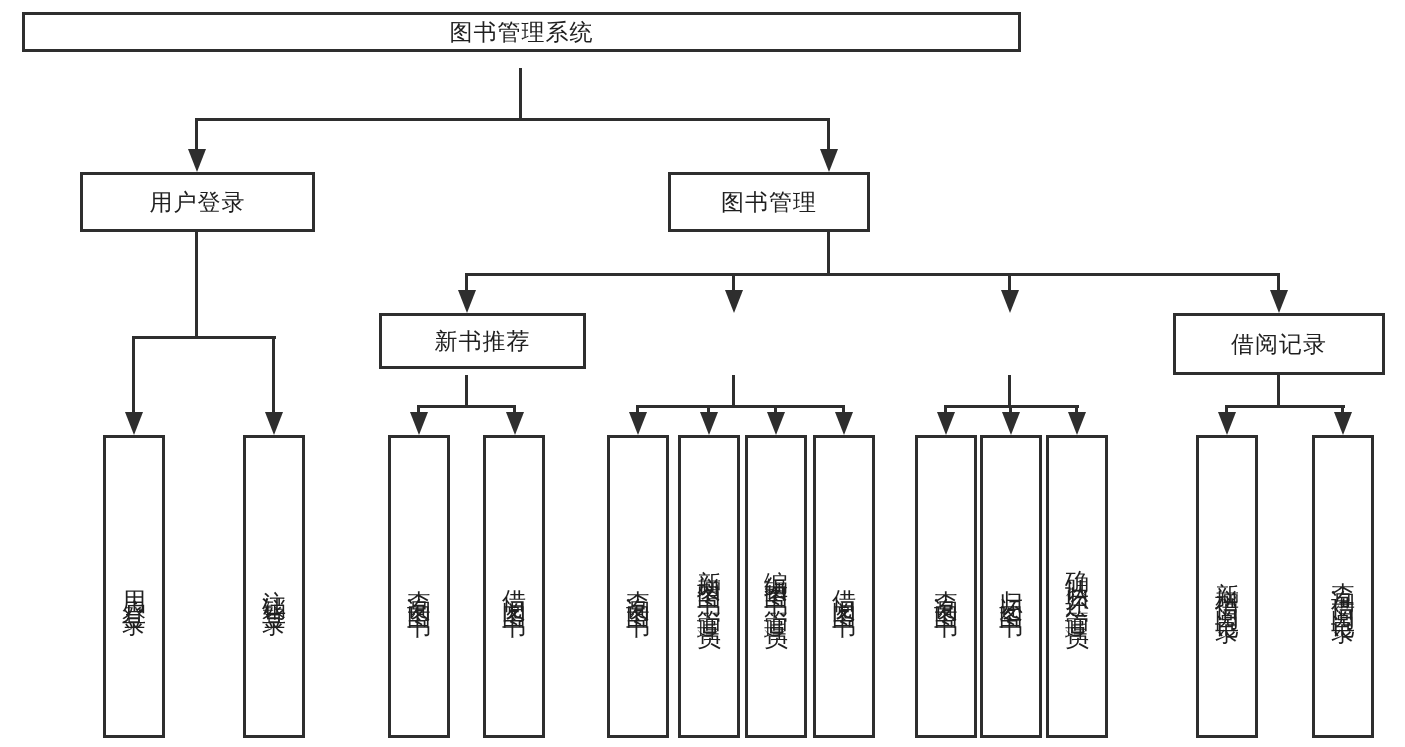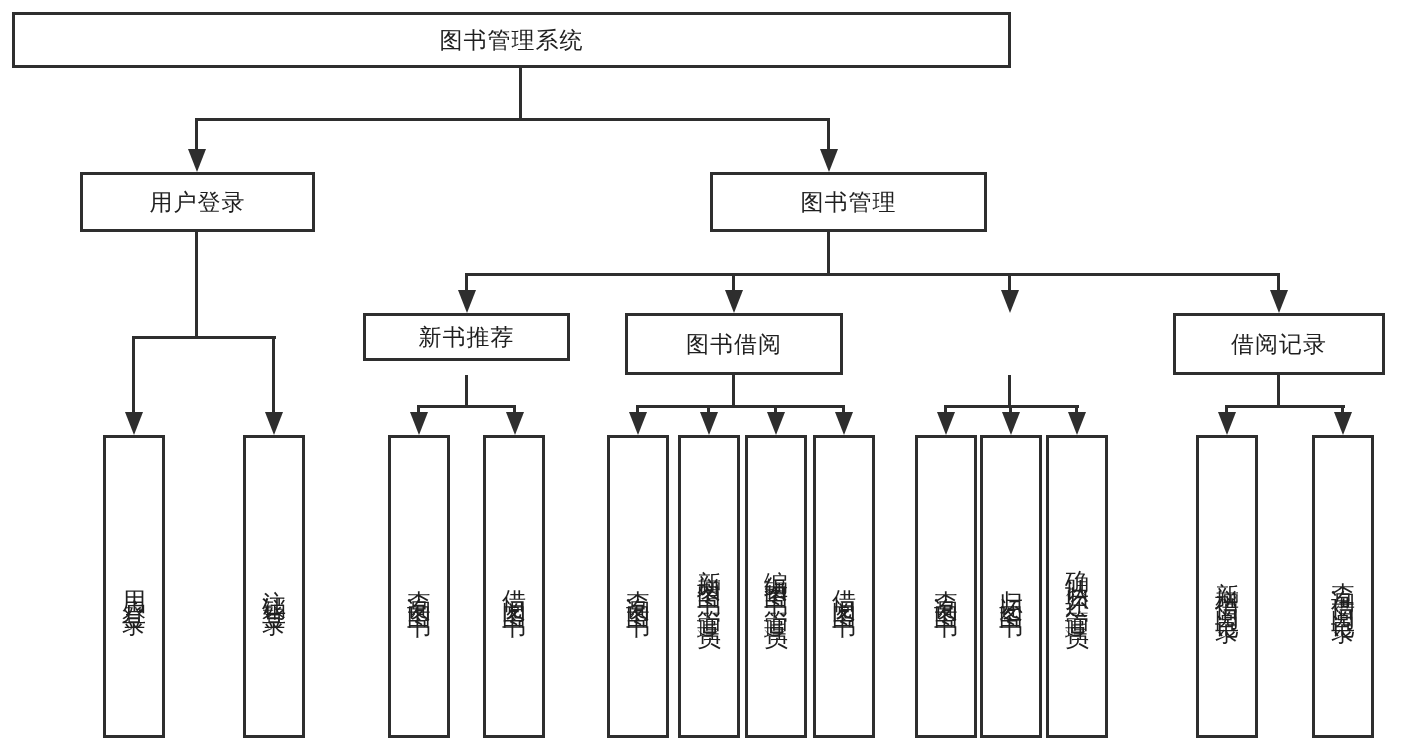--- a/index.html
+++ b/index.html
@@ -27,35 +27,35 @@
   .watermark{
     position:absolute;right:6px;bottom:3px;font-size:22px;
     color:rgba(217,135,140,0.9);white-space:nowrap;z-index:5;
   }
 </style>
 </head>
 <body>
 
 <div class="stage">
 
-  <div class="box" style="left:12px;top:12px;width:999px;height:56px">
+  <div class="box" style="left:22px;top:12px;width:999px;height:40px">
     <span class="hlabel">图书管理系统</span>
   </div>
 
   <div class="vline" style="left:519px;top:68px;height:50px"></div>
   <div class="hline" style="left:197px;top:118px;width:633px"></div>
   <div class="vline" style="left:195px;top:118px;height:32px"></div>
   <div class="vline" style="left:827px;top:118px;height:32px"></div>
   <div class="arrow" style="left:188px;top:149px"></div>
   <div class="arrow" style="left:820px;top:149px"></div>
 
   <div class="box" style="left:80px;top:172px;width:235px;height:60px">
     <span class="hlabel">用户登录</span>
   </div>
-  <div class="box" style="left:710px;top:172px;width:277px;height:60px">
+  <div class="box" style="left:668px;top:172px;width:202px;height:60px">
     <span class="hlabel">图书管理</span>
   </div>
 
   <div class="vline" style="left:195px;top:232px;height:104px"></div>
   <div class="hline" style="left:133px;top:336px;width:143px"></div>
   <div class="vline" style="left:132px;top:336px;height:76px"></div>
   <div class="vline" style="left:272px;top:336px;height:76px"></div>
   <div class="arrow" style="left:125px;top:412px"></div>
   <div class="arrow" style="left:265px;top:412px"></div>
 
@@ -63,25 +63,22 @@
   <div class="hline" style="left:466px;top:273px;width:814px"></div>
   <div class="vline" style="left:465px;top:273px;height:17px"></div>
   <div class="vline" style="left:732px;top:273px;height:17px"></div>
   <div class="vline" style="left:1008px;top:273px;height:17px"></div>
   <div class="vline" style="left:1277px;top:273px;height:17px"></div>
   <div class="arrow" style="left:458px;top:290px"></div>
   <div class="arrow" style="left:725px;top:290px"></div>
   <div class="arrow" style="left:1001px;top:290px"></div>
   <div class="arrow" style="left:1270px;top:290px"></div>
 
-  <div class="box" style="left:363px;top:313px;width:207px;height:48px">
+  <div class="box" style="left:379px;top:313px;width:207px;height:56px">
     <span class="hlabel">新书推荐</span>
-  </div>
-  <div class="box" style="left:625px;top:313px;width:218px;height:62px">
-    <span class="hlabel">图书借阅</span>
   </div>
   <div class="box" style="left:1173px;top:313px;width:212px;height:62px">
     <span class="hlabel">借阅记录</span>
   </div>
 
   <div class="vline" style="left:465px;top:375px;height:30px"></div>
   <div class="hline" style="left:419px;top:405px;width:97px"></div>
   <div class="vline" style="left:417px;top:405px;height:7px"></div>
   <div class="vline" style="left:513px;top:405px;height:7px"></div>
   <div class="arrow" style="left:410px;top:412px"></div>

